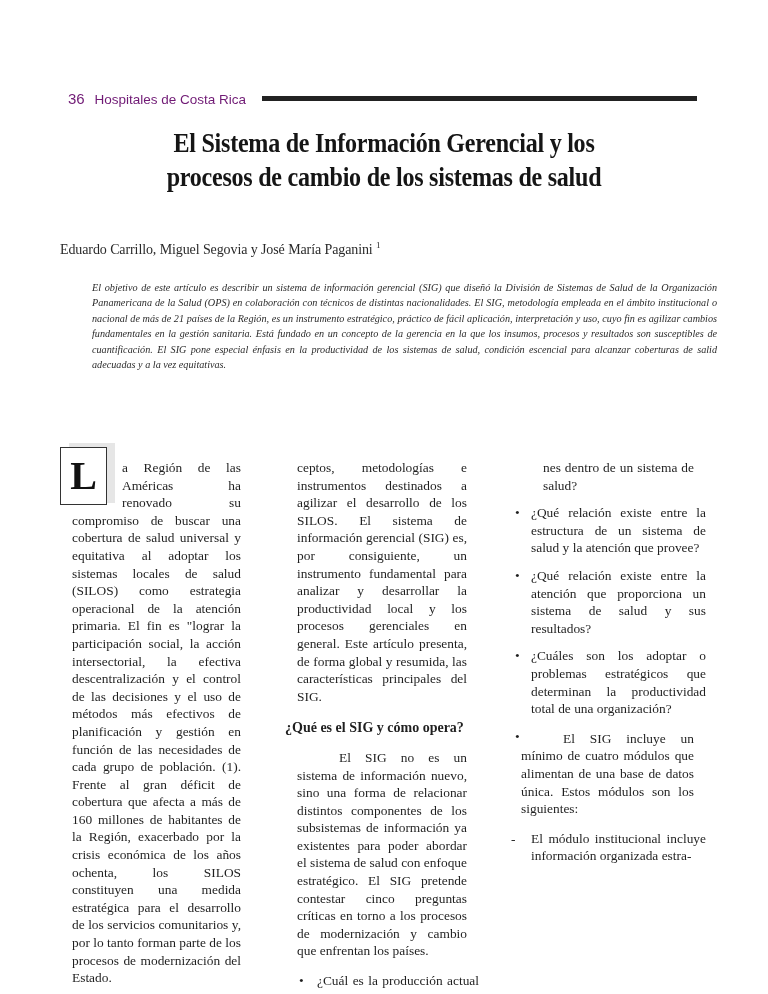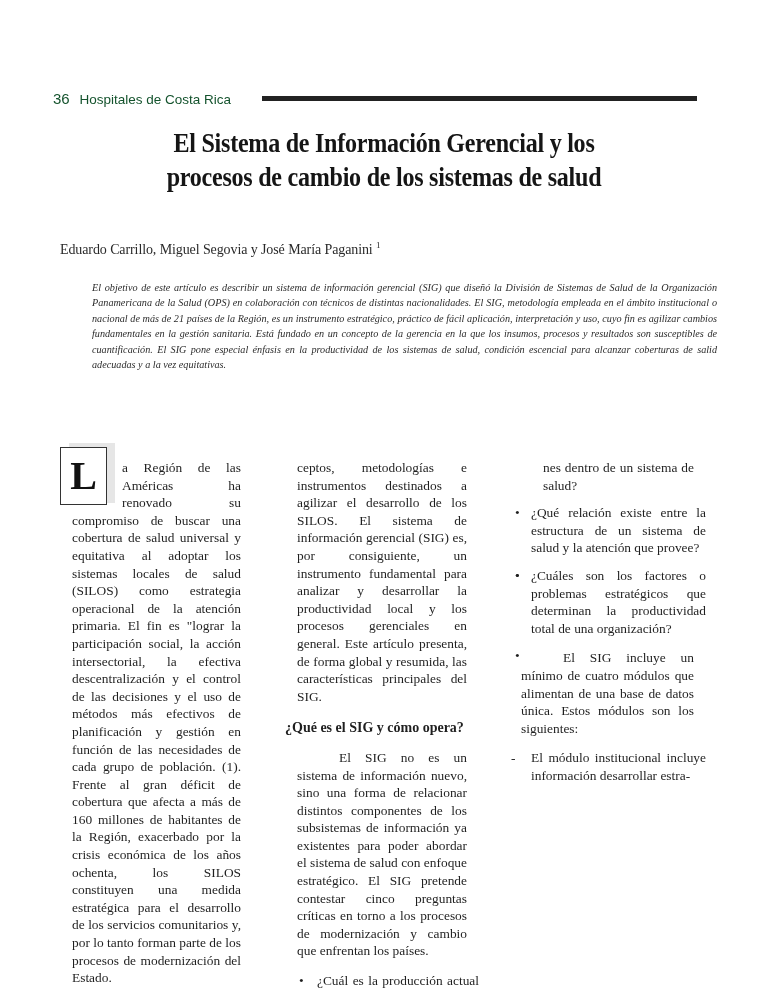--- a/index.html
+++ b/index.html
@@ -1,18 +1,18 @@
 <!DOCTYPE html>
 <html><head>
 <meta charset="utf-8">
 <style>
   html, body { margin: 0; padding: 0; background: #ffffff; }
   body { width: 768px; height: 994px; position: relative; overflow: hidden; color: #1c1c1c; font-family: "Liberation Serif", serif; }
   .abs { position: absolute; }
-  .running-head { left: 53px; top: 90px; font-family: "Liberation Sans", sans-serif; font-size: 13.5px; color: #14532d; white-space: nowrap; }
+  .running-head { left: 68px; top: 90px; font-family: "Liberation Sans", sans-serif; font-size: 13.5px; color: #701a75; white-space: nowrap; }
   .running-head .pg { font-size: 15px; margin-right: 6px; }
   .head-bar { left: 262px; top: 96px; width: 435px; height: 5px; background: #222; }
   .title { left: 60px; top: 126px; width: 648px; text-align: center; font-family: "Liberation Serif", serif; font-weight: bold; font-size: 28px; line-height: 34px; letter-spacing: -0.3px; transform: scaleX(0.86); transform-origin: center; color: #151515; }
   .title div { white-space: nowrap; }
   .authors { left: 60px; top: 240px; font-size: 14px; color: #2a2a2a; letter-spacing: -0.1px; white-space: nowrap; text-align: center; }
   .authors sup { font-size: 9px; }
   .abstract { left: 92px; top: 280px; width: 625px; font-style: italic; font-size: 10.2px; line-height: 15.4px; color: #2b2b2b; text-align: justify; }
   .col { position: absolute; top: 447px; font-size: 13.4px; line-height: 17.6px; color: #1f1f1f; text-align: justify; }
   .col p { margin: 12px; }
   .col1 { left: 60px; width: 193px; }
@@ -79,29 +79,30 @@
 
 <div class="col col3">
   <p class="cont">nes dentro de un sistema de salud?</p>
   <ul class="bullets">
     <li>
       <span class="mk">•</span>
       <span>¿Qué relación existe entre la estructura de un sistema de salud y la atención que provee?</span>
     </li>
     <li>
       <span class="mk">•</span>
+      <span>¿Qué relación existe entre la atención que proporciona un sistema de salud y sus resultados?</span>
     </li>
     <li>
       <span class="mk">•</span>
-      <span>¿Cuáles son los factores o problemas estratégicos que determinan la productividad total de una organización?</span>
+      <span>¿Cuáles son los adoptar o problemas estratégicos que determinan la productividad total de una organización?</span>
     </li>
     <li>
       <span class="mk">•</span>
     </li>
   </ul>
   <p class="indent">El SIG incluye un mínimo de cuatro módulos que alimentan de una base de datos única. Estos módulos son los siguientes:</p>
   <ul class="dash-list">
     <li>
       <span class="mk">-</span>
-      <span>El módulo institucional incluye información desarrollar estra-</span>
+      <span>El módulo institucional incluye información organizada estra-</span>
     </li>
   </ul>
 </div>
 
 </body></html>

